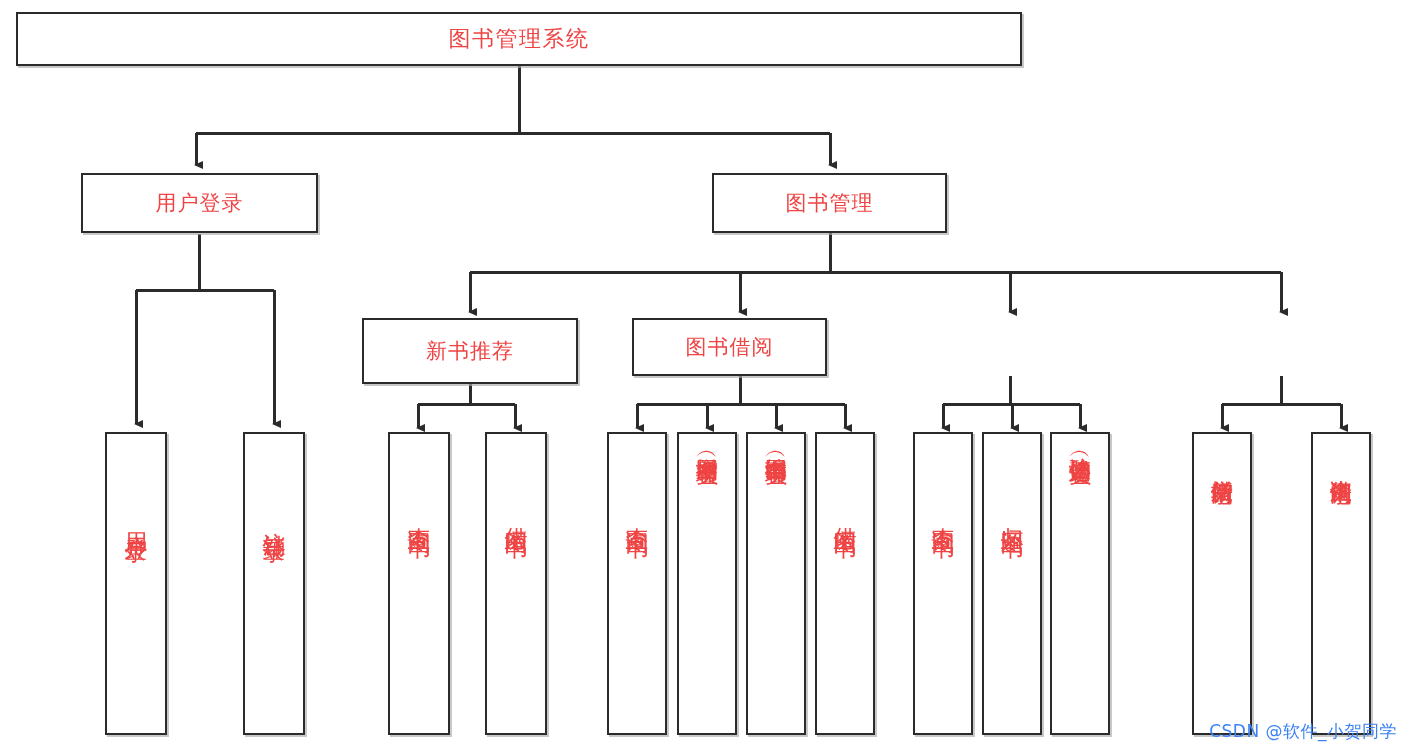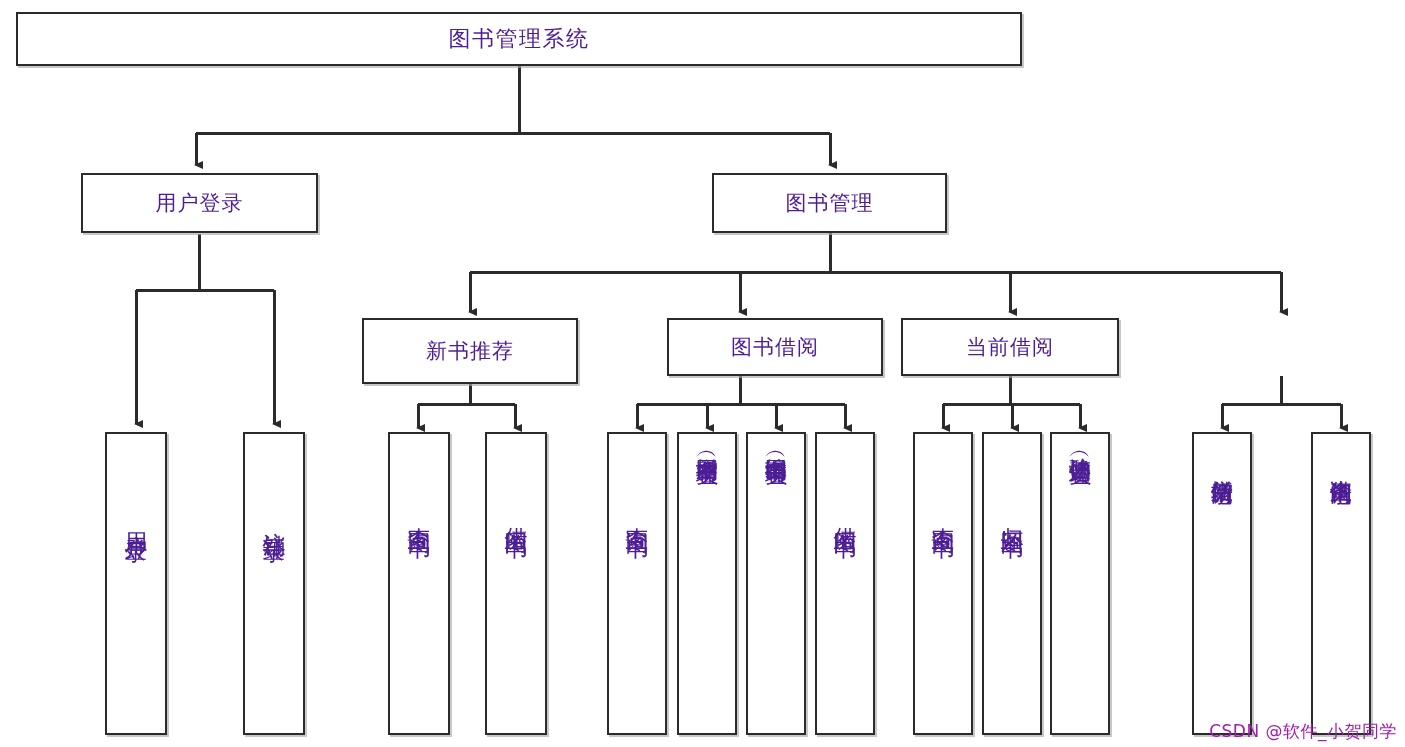--- a/index.html
+++ b/index.html
@@ -28,21 +28,21 @@
   }
   .node {
     position: absolute;
     box-sizing: border-box;
     background: #ffffff;
     border: 2px solid #2b2b2b;
     box-shadow: 2px 2px 0 rgba(170,170,170,0.65);
     display: flex;
     align-items: center;
     justify-content: center;
-    color: #4c1d95;
+    color: #ef4444;
   }
   .node .node-label {
     display: block;
     text-align: center;
     line-height: 1.15;
     white-space: nowrap;
   }
   
   .node.horiz .node-label {
     font-size: 21px;
@@ -68,21 +68,21 @@
   }
   .node.vert.tall .node-label {
     font-size: 22px;
     letter-spacing: 1px;
   }
   #watermark {
     position: absolute;
     right: 8px;
     bottom: 4px;
     font-size: 17px;
-    color: #a21caf;
+    color: #3b82f6;
     letter-spacing: 0.5px;
     white-space: nowrap;
     user-select: none;
   }
 </style>
 </head>
 <body>
 
 <div id="diagram-root">
 
@@ -143,25 +143,22 @@
   <div class="node horiz" style="left:81px; top:173px; width:237px; height:60px;">
     <span class="node-label">用户登录</span>
   </div>
   <div class="node horiz" style="left:712px; top:173px; width:235px; height:60px;">
     <span class="node-label">图书管理</span>
   </div>
 
   <div class="node horiz" style="left:362px; top:318px; width:216px; height:66px;">
     <span class="node-label">新书推荐</span>
   </div>
-  <div class="node horiz" style="left:667px; top:318px; width:216px; height:58px;">
+  <div class="node horiz" style="left:632px; top:318px; width:195px; height:58px;">
     <span class="node-label">图书借阅</span>
-  </div>
-  <div class="node horiz" style="left:901px; top:318px; width:218px; height:58px;">
-    <span class="node-label">当前借阅</span>
   </div>
 
   <div class="node vert" style="left:105px; top:432px; width:62px; height:303px;">
     <span class="node-label" style="margin-top:80px;">用户登录</span>
   </div>
   <div class="node vert" style="left:243px; top:432px; width:62px; height:303px;">
     <span class="node-label" style="margin-top:80px;">注销登录</span>
   </div>
 
   <div class="node vert" style="left:388px; top:432px; width:62px; height:303px;">

